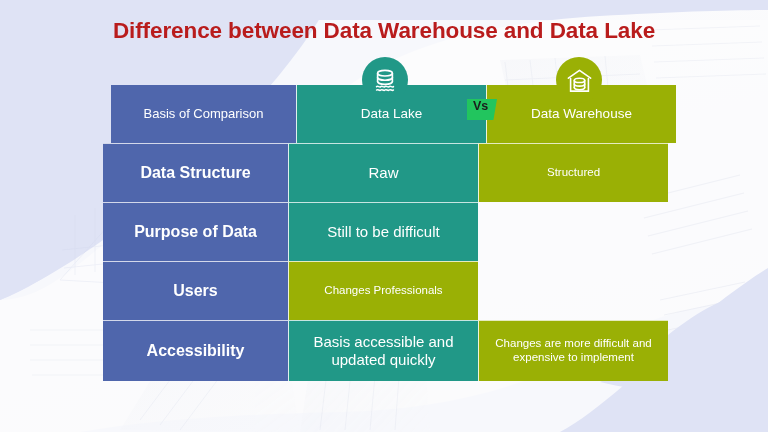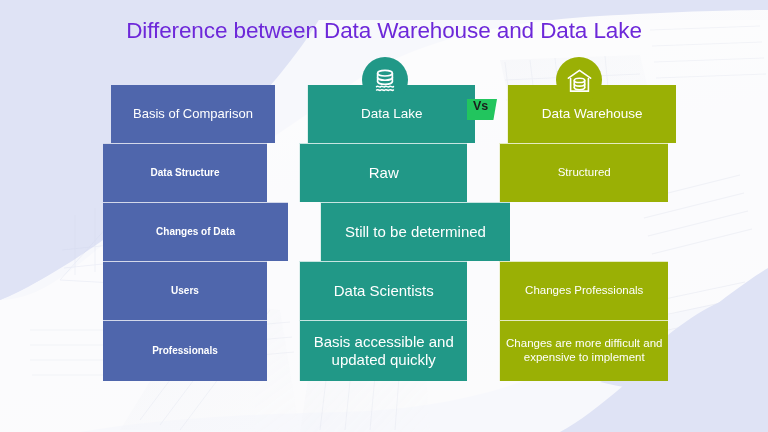--- a/index.html
+++ b/index.html
@@ -16,22 +16,22 @@
   
   #bg-layer { position: absolute; inset: 0; overflow: hidden; }
   #bg-layer svg { display: block; width: 768px; height: 432px; }
 
   
   #page-title {
     position: absolute;
     top: 18px; left: 0; width: 768px;
     text-align: center;
     font-size: 22.5px;
-    font-weight: normal;
-    color: #6d28d9;
+    font-weight: bold;
+    color: #b91c1c;
     letter-spacing: -0.1px;
     z-index: 6;
   }
 
   
   #comparison-table {
     position: absolute;
     left: 103px; top: 85px;
     width: 565px; height: 296px;
     z-index: 5;
@@ -44,27 +44,27 @@
   .cell {
     display: flex;
     align-items: center;
     justify-content: center;
     text-align: center;
     color: #ffffff;
     box-sizing: border-box;
     line-height: 1.18;
     position: relative;
   }
-  .c-basis { width: 185px; background: #4f66ac; font-weight: bold; font-size: 10px; }
+  .c-basis { width: 185px; background: #4f66ac; font-weight: bold; font-size: 16px; }
   .c-lake  { width: 190px; background: #219887; font-size: 15px; }
   .c-wh    { width: 190px; background: #9ab005; font-size: 11.5px; align-items: center; }
 
   
   .trow.body-row .cell { border-top: 1px solid rgba(255,255,255,0.75); }
-  .c-lake, .c-wh { border-left: 1px solid rgba(255,255,255,0.85); margin-left: 32px; }
+  .c-lake, .c-wh { border-left: 1px solid rgba(255,255,255,0.85); }
 
   .trow.header-row .c-basis { font-size: 13px; font-weight: normal; }
   .trow.header-row .c-lake,
   .trow.header-row .c-wh { font-size: 13.5px; font-weight: normal; }
 
   
   #vs-badge {
     position: absolute;
     left: 467px; top: 99px;
     width: 30px; height: 21px;
@@ -196,32 +196,31 @@
     </div>
   </div>
 
   <div class="trow body-row">
     <div class="cell c-basis">Data Structure</div>
     <div class="cell c-lake">Raw</div>
     <div class="cell c-wh">Structured</div>
   </div>
 
   <div class="trow body-row">
-    <div class="cell c-basis">Changes of Data</div>
-    <div class="cell c-lake">Still to be determined</div>
+    <div class="cell c-basis">Purpose of Data</div>
+    <div class="cell c-lake">Still to be difficult</div>
   </div>
 
   <div class="trow body-row">
     <div class="cell c-basis">Users</div>
-    <div class="cell c-lake">Data Scientists</div>
     <div class="cell c-wh">Changes Professionals</div>
   </div>
 
   <div class="trow body-row last">
-    <div class="cell c-basis">Professionals</div>
+    <div class="cell c-basis">Accessibility</div>
     <div class="cell c-lake">Basis accessible and updated quickly</div>
     <div class="cell c-wh">Changes are more difficult and expensive to implement</div>
   </div>
 </div>
 
 <div id="vs-badge">
   <span>Vs</span>
 </div>
 
 </body></html>

